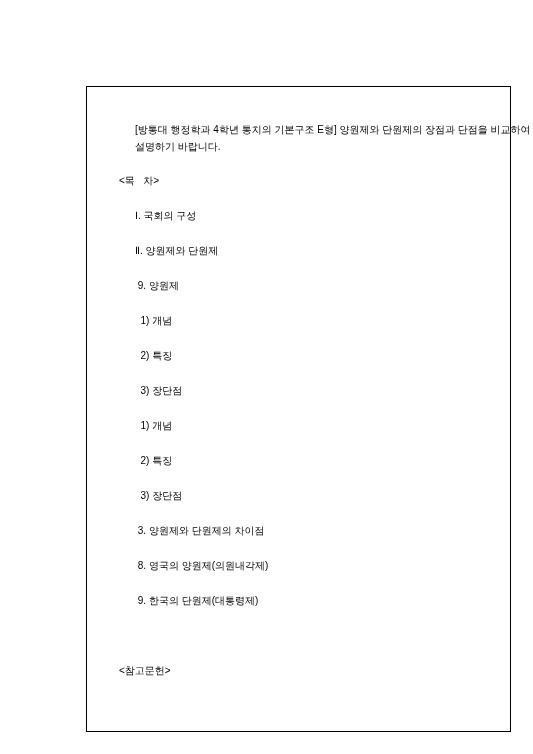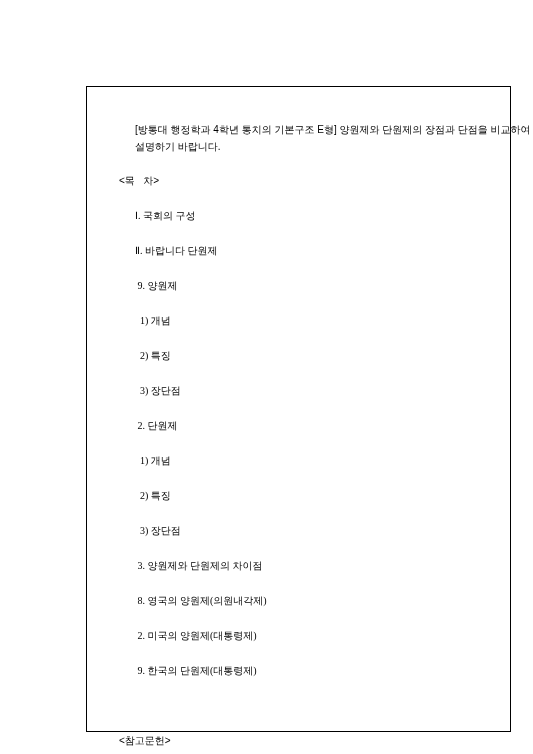--- a/index.html
+++ b/index.html
@@ -29,21 +29,20 @@
     .title {
       display: block;
       line-height: 1.7;
       margin-bottom: 14px;
     }
     .toc-header {
       margin-bottom: 14px;
     }
     .section {
       margin-bottom: 14px;
-      font-family: Liberation Serif, serif;
     }
     .line {
       white-space: pre;
     }
   </style>
 </head>
 <body>
 
 <div class="page">
   <div class="title">
@@ -51,34 +50,32 @@
     <span class="line">설명하기 바랍니다.</span>
   </div>
 
   <div class="toc-header line">&lt;목   차&gt;</div>
 
   <div class="section">
     <div class="line">Ⅰ. 국회의 구성</div>
   </div>
 
   <div class="section">
-    <div class="line">Ⅱ. 바랍니다 단원제</div>
+    <div class="line">Ⅱ. 양원제와 단원제</div>
     <div class="line"> 9. 양원제</div>
     <div class="line">  1) 개념</div>
     <div class="line">  2) 특징</div>
     <div class="line">  3) 장단점</div>
-    <div class="line"> 2. 단원제</div>
     <div class="line">  1) 개념</div>
     <div class="line">  2) 특징</div>
     <div class="line">  3) 장단점</div>
     <div class="line"> 3. 양원제와 단원제의 차이점</div>
   </div>
 
   <div class="section">
     <div class="line"> 8. 영국의 양원제(의원내각제)</div>
-    <div class="line"> 2. 미국의 양원제(대통령제)</div>
     <div class="line"> 9. 한국의 단원제(대통령제)</div>
   </div>
 
   <br>
 
   <div class="line">&lt;참고문헌&gt;</div>
 </div>
 
 </body></html>

